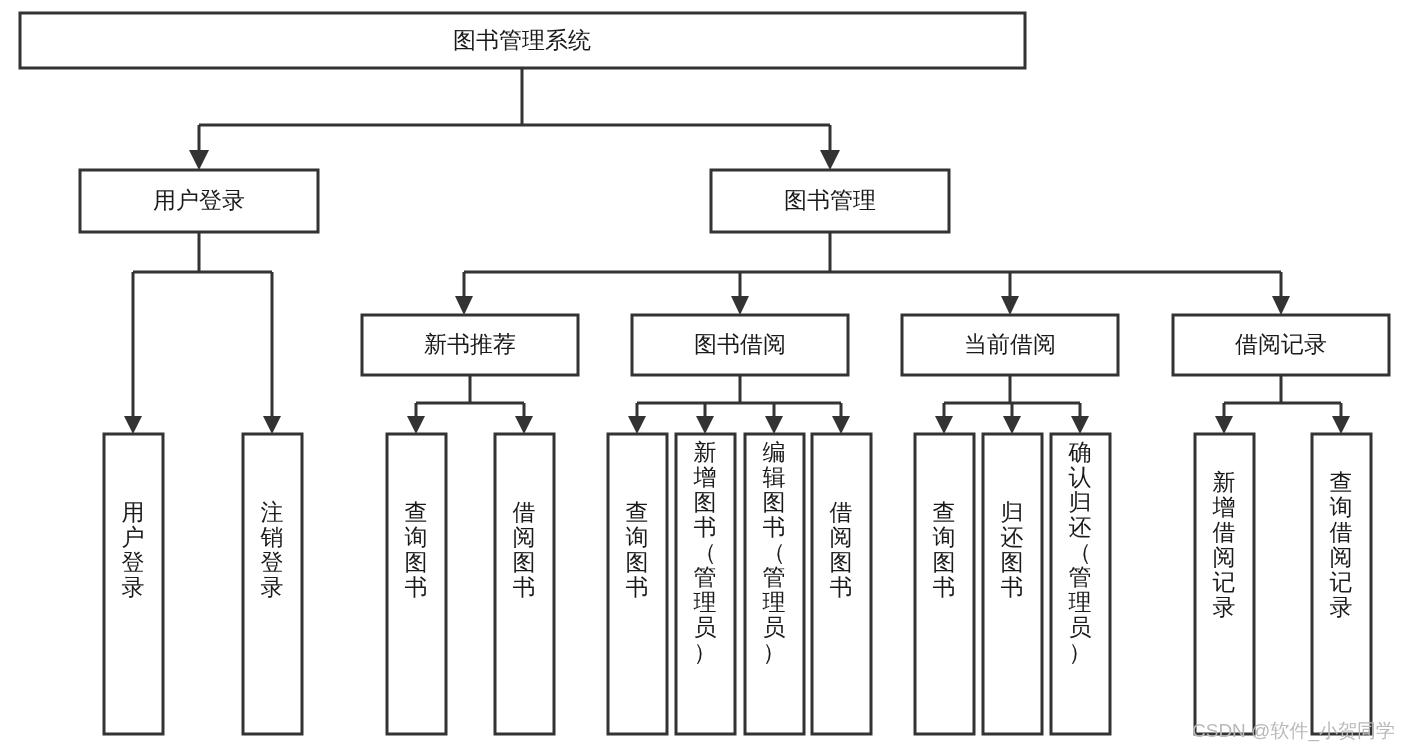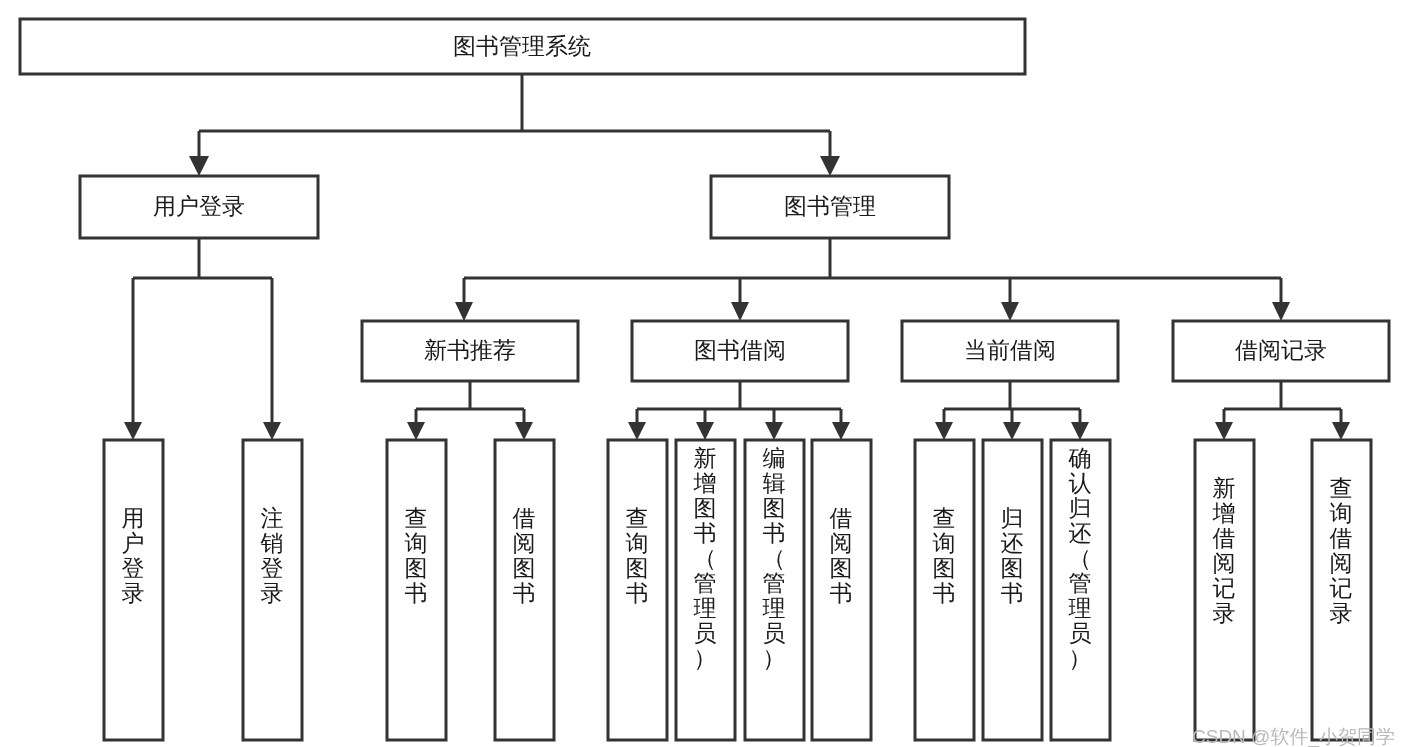--- a/index.html
+++ b/index.html
@@ -10,21 +10,21 @@
   body {
     width: 1405px;
     height: 747px;
     font-family: "Liberation Sans", "DejaVu Sans", sans-serif;
     overflow: hidden;
     position: relative;
   }
   #diagram-root {
     position: absolute;
     left: 0;
-    top: 6px;
+    top: 0;
     width: 1405px;
     height: 552px;
   }
   svg.flow {
     display: block;
     width: 1405px;
     height: 747px;
   }
   .node-rect {
     fill: #ffffff;

